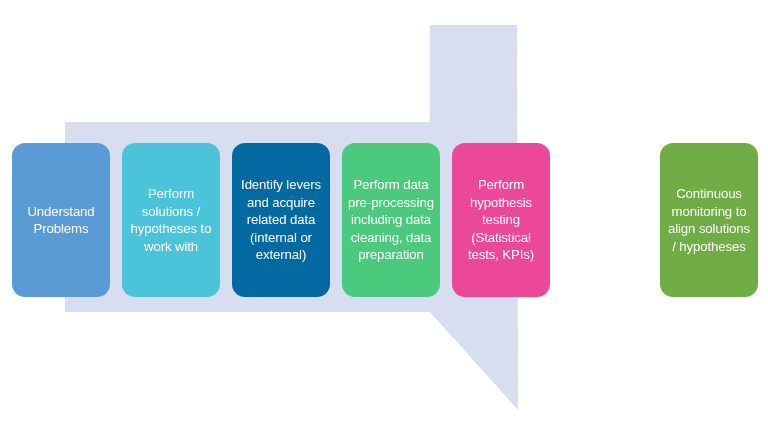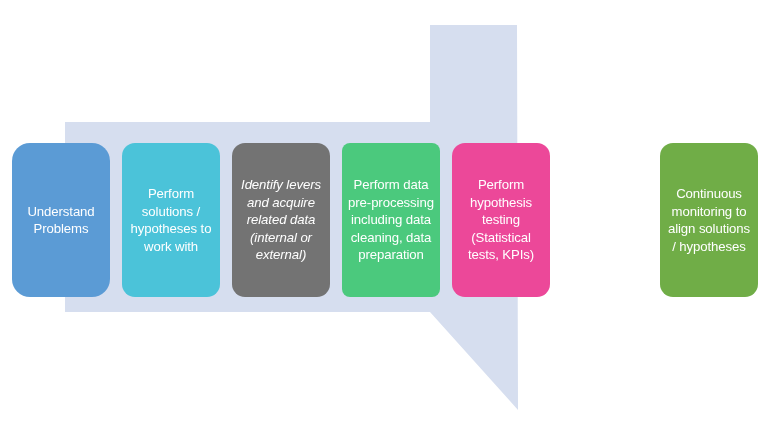--- a/index.html
+++ b/index.html
@@ -60,33 +60,33 @@
 <body>
 
 <div id="canvas">
 
   <svg id="arrow-layer" viewBox="0 0 768 427" width="768" height="427" xmlns="http://www.w3.org/2000/svg">
     <polygon points="65,122 430,122 430,25 517,25 518,410 430,312 65,312" fill="#D6DEEF"></polygon>
   </svg>
 
   <div id="steps">
 
-    <div class="step-box" style="left:12px; background:#5B9BD5;border-radius:18px;">
+    <div class="step-box" style="left:12px; background:#5B9BD5;">
       <span class="step-label">Understand Problems</span>
     </div>
 
     <div class="step-box" style="left:122px; background:#4BC3D9;">
       <span class="step-label">Perform solutions / hypotheses to work with</span>
     </div>
 
-    <div class="step-box" style="left:232px; background:#737373;font-style:italic;">
+    <div class="step-box" style="left:232px; background:#0369a1;">
       <span class="step-label">Identify levers and acquire related data (internal or external)</span>
     </div>
 
-    <div class="step-box" style="left:342px; background:#4BC97D;border-radius:8px;">
+    <div class="step-box" style="left:342px; background:#4BC97D;">
       <span class="step-label">Perform data pre-processing including data cleaning, data preparation</span>
     </div>
 
     <div class="step-box" style="left:452px; background:#ec4899;">
       <span class="step-label">Perform hypothesis testing (Statistical tests, KPIs)</span>
     </div>
 
 
     <div class="step-box" style="left:660px; background:#70AD47;">
       <span class="step-label">Continuous monitoring to align solutions / hypotheses</span>

